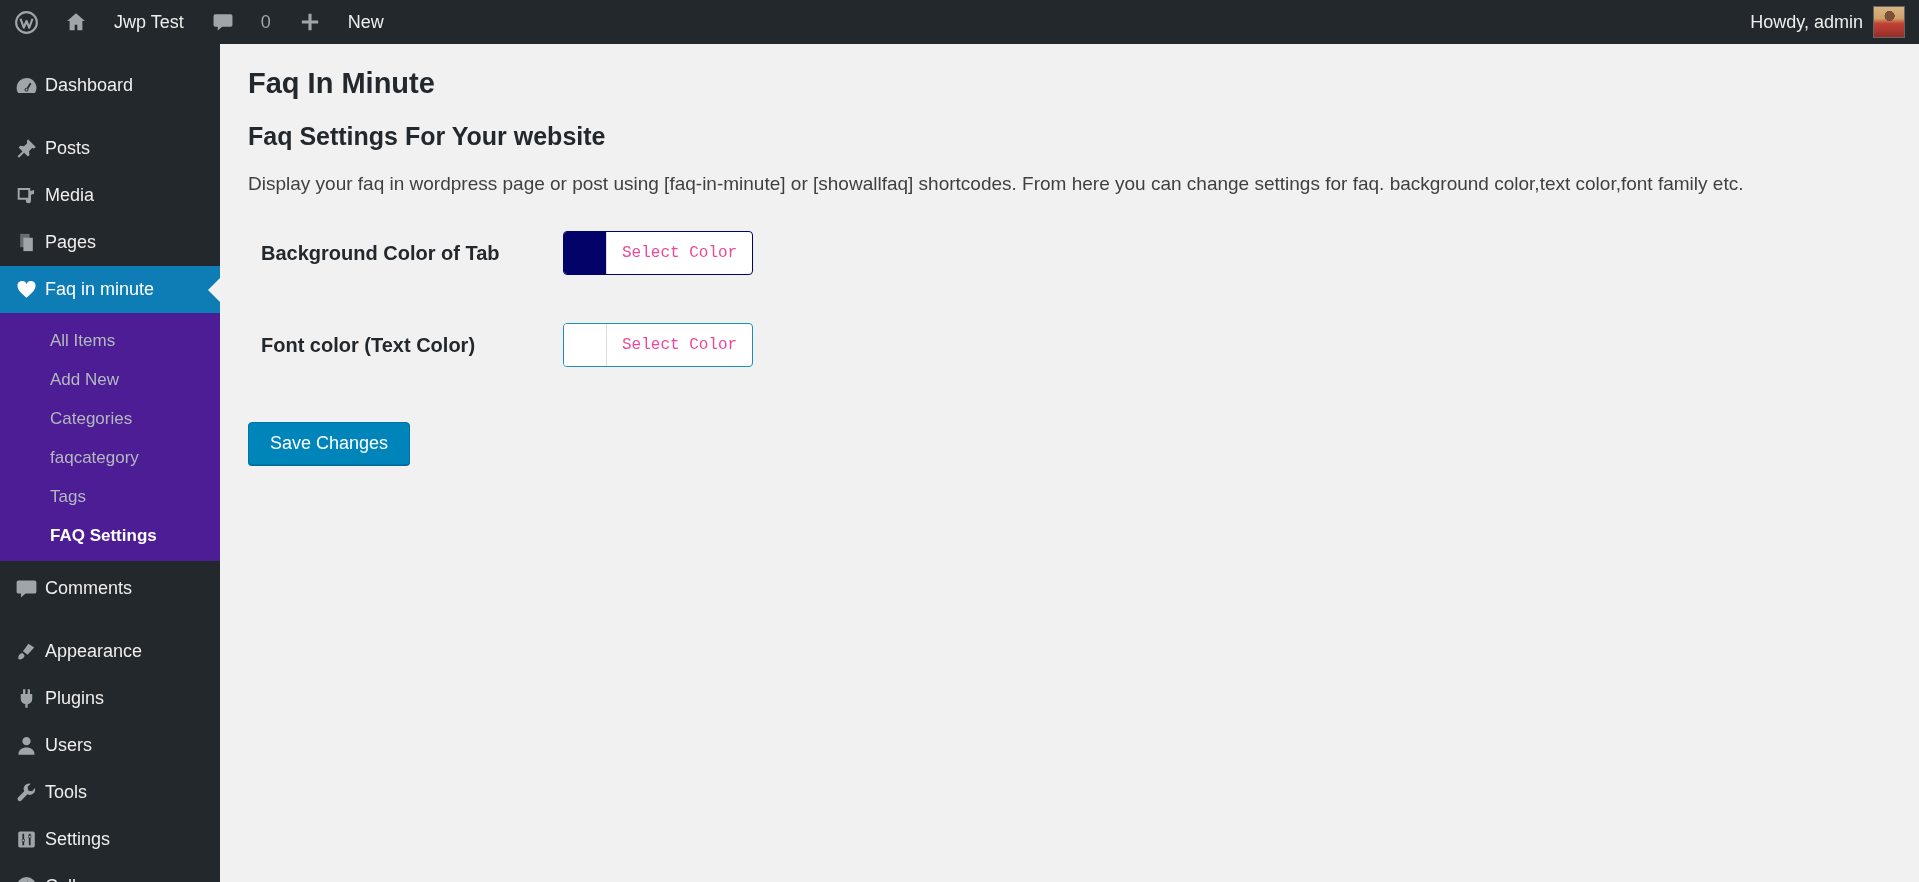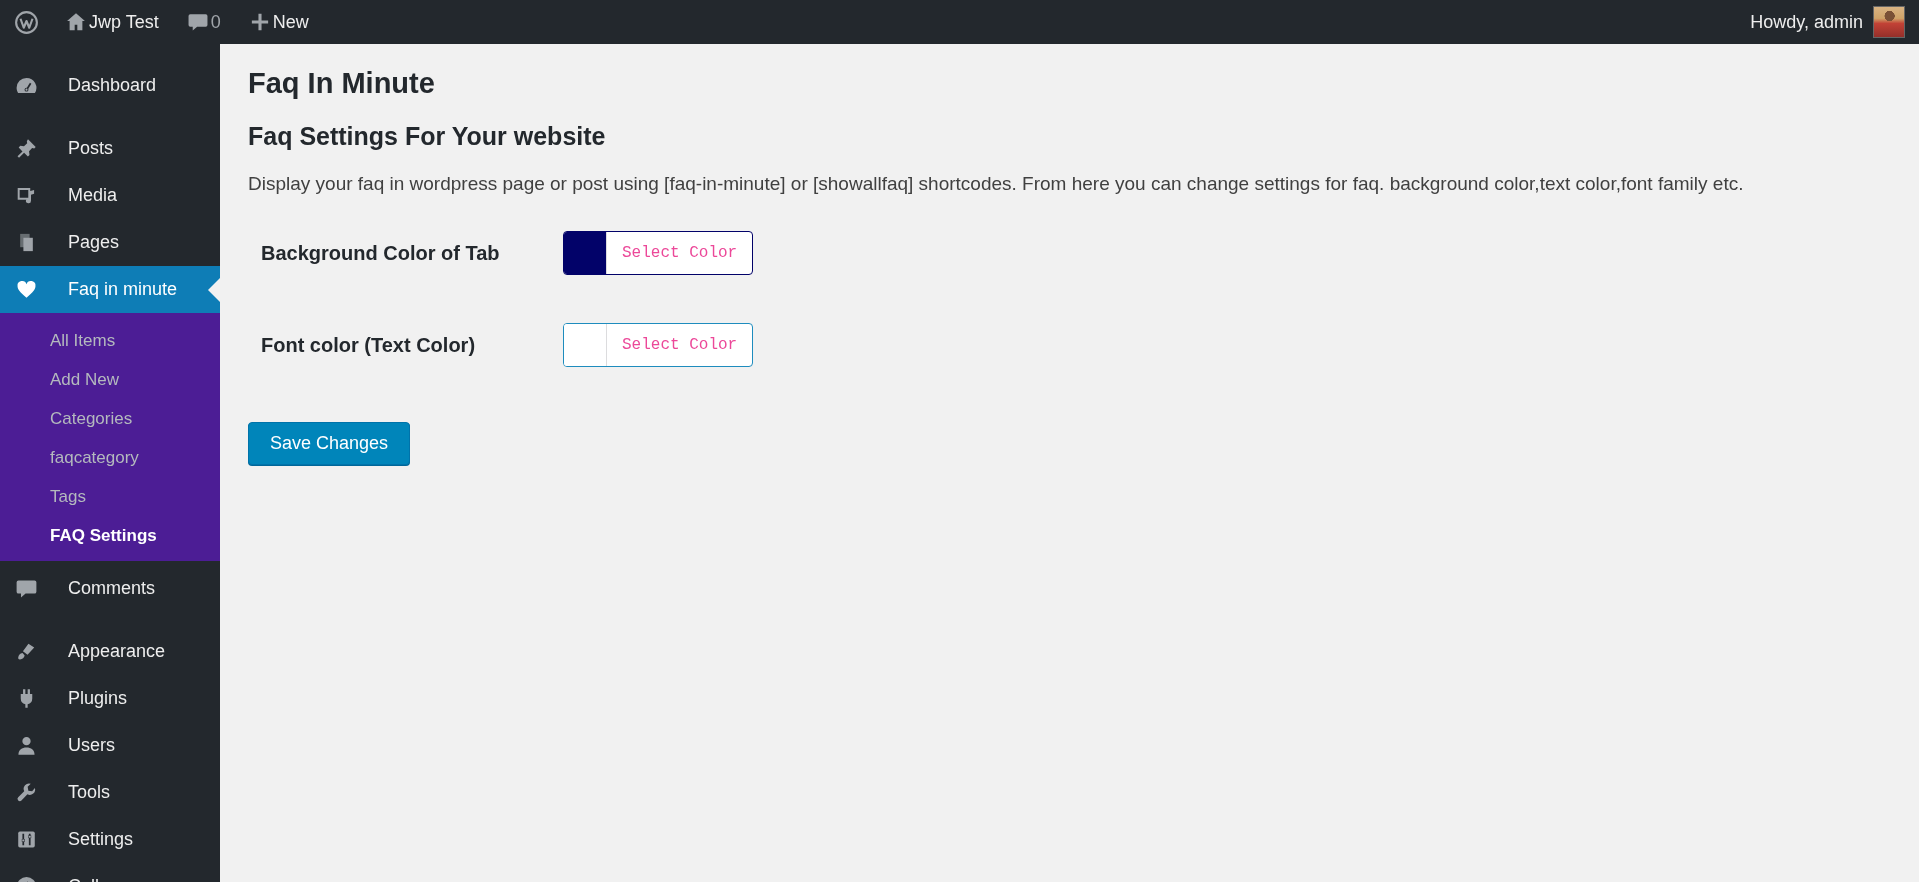--- a/index.html
+++ b/index.html
@@ -13,21 +13,21 @@
 
   
   .admin-bar {
     position:absolute; top:0; left:0; right:0; height:44px;
     background:#23282d; color:#eeeeee;
     display:flex; align-items:center; font-size:18px;
     z-index:50;
   }
   .ab-left { display:flex; align-items:center; height:100%; }
   .ab-item {
-    display:flex; align-items:center; gap:2px; height:100%;
+    display:flex; align-items:center; gap:27px; height:100%;
     padding:0 14px; cursor:pointer; color:#eeeeee;
   }
   .ab-item .muted { color:#a0a5aa; }
   .ab-icon { display:inline-flex; align-items:center; color:#a0a5aa; }
   .ab-icon svg { display:block; }
   .wp-logo-wrap { padding:0 12px 0 14px; }
   .ab-right { margin-left:auto; display:flex; align-items:flex-start; height:100%; }
   .howdy { display:flex; align-items:center; gap:10px; padding:0 14px; height:100%; cursor:pointer; }
   .avatar {
     width:32px; height:32px; border:1px solid #666;
@@ -36,21 +36,21 @@
       linear-gradient(180deg, #d9b483 0%, #cfa368 38%, #c24236 55%, #952f2a 100%);
   }
 
   
   .sidebar {
     position:absolute; top:44px; left:0; bottom:-40px; width:220px;
     background:#23282d; color:#eeeeee;
   }
   .sep1 { height:18px; } .sep2 { height:16px; } .sep3 { height:4px; } .sep4 { height:16px; }
   .menu-item {
-    height:47px; display:flex; align-items:center; gap:30px;
+    height:47px; display:flex; align-items:center; gap:7px;
     padding:0 12px 0 14px; font-size:18px; color:#eeeeee; cursor:pointer;
     position:relative;
   }
   .menu-item .icon { width:24px; display:inline-flex; justify-content:center; color:#a0a5aa; }
   .menu-item .icon svg { display:block; }
   .menu-item.current { color:#ffffff; }
   .menu-item.current .icon { color:#ffffff; }
   .current-arrow {
     position:absolute; right:0; top:50%; transform:translateY(-50%);
     width:0; height:0;

